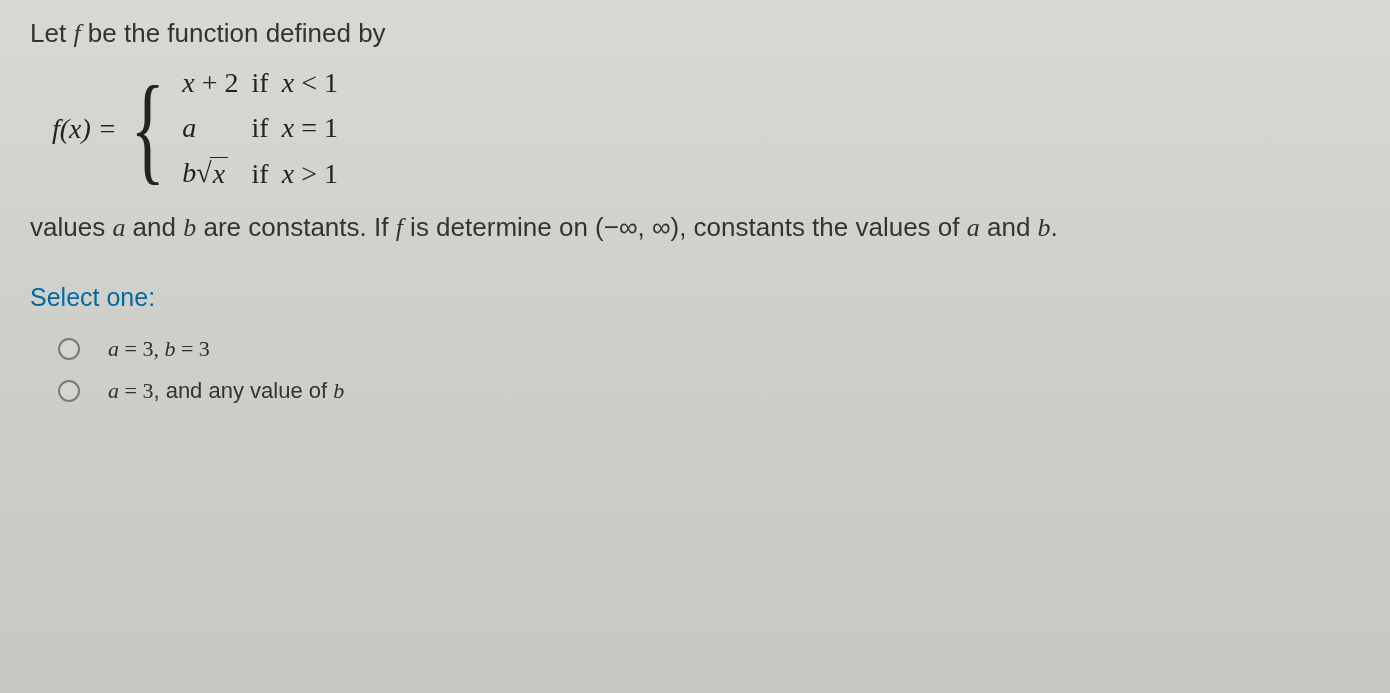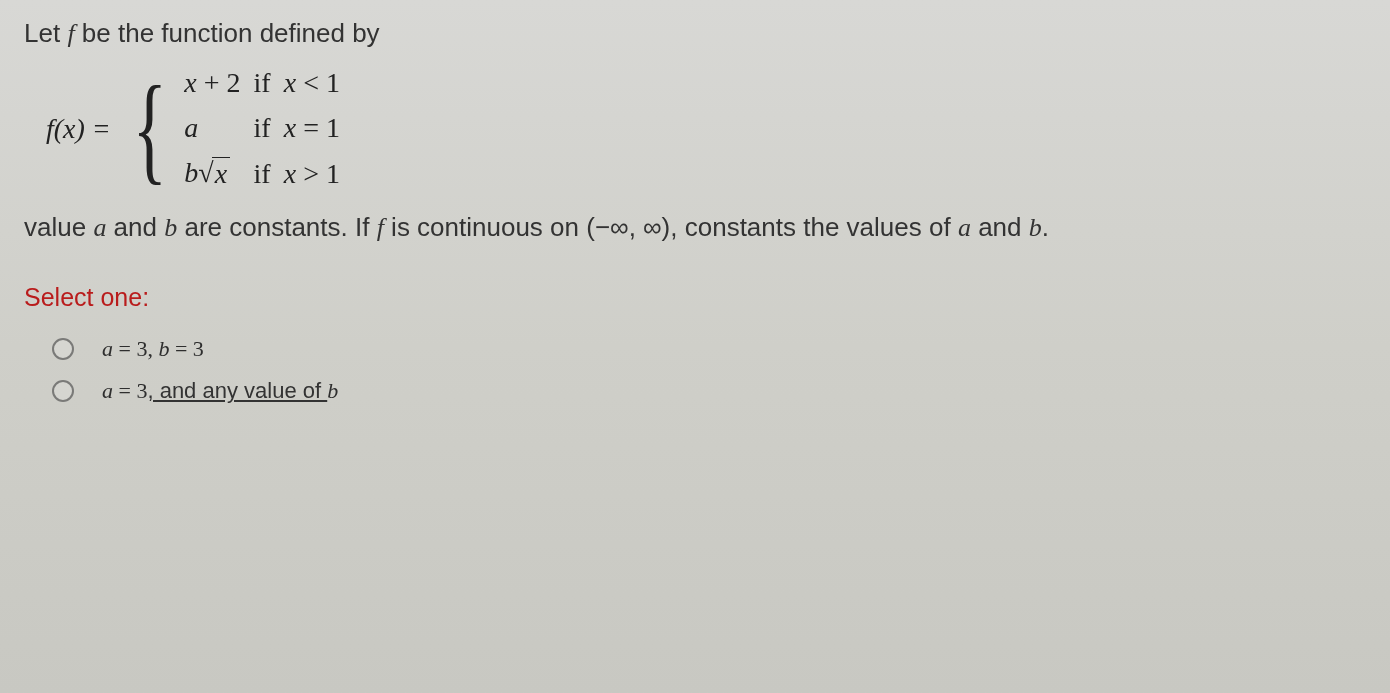--- a/index.html
+++ b/index.html
@@ -6,39 +6,38 @@
     margin: 0;
     padding: 0;
     width: 1390px;
     height: 693px;
     background: linear-gradient(180deg, #d8d8d5 0%, #cfcfc9 50%, #c8c8c2 100%);
     font-family: "Segoe UI", Arial, sans-serif;
     color: #2a2a2a;
     overflow: hidden;
   }
   .page {
-    padding: 18px 24px;
+    padding: 18px 30px;
   }
   .intro {
     font-size: 26px;
     color: #333;
     margin-bottom: 18px;
   }
   .intro .fvar { font-style: italic; font-family: Georgia, serif; }
   .piecewise {
     display: flex;
     align-items: center;
     margin: 8px 0 22px 22px;
     font-family: Georgia, "Times New Roman", serif;
     font-size: 28px;
     color: #222;
   }
   .fx {
     font-style: italic;
-    margin-right: 8px;
   }
   .brace {
     font-size: 120px;
     line-height: 0.85;
     font-weight: 300;
     margin: 0 6px 0 2px;
     transform: scaleX(0.6);
     font-family: "Times New Roman", serif;
   }
   .cases {
@@ -64,21 +63,21 @@
     margin-left: -2px;
   }
   .desc {
     font-size: 26px;
     color: #333;
     margin-bottom: 40px;
   }
   .desc .ivar { font-style: italic; font-family: Georgia, serif; }
   .select-label {
     font-size: 25px;
-    color: #b91c1c;
+    color: #0369a1;
     margin-bottom: 24px;
   }
   .options {
     padding-left: 28px;
   }
   .option {
     display: flex;
     align-items: center;
     margin-bottom: 16px;
     font-family: Georgia, "Times New Roman", serif;
@@ -89,21 +88,21 @@
     width: 18px;
     height: 18px;
     border: 2px solid #7a7a78;
     border-radius: 50%;
     margin-right: 28px;
     background: rgba(255,255,255,0.15);
     flex-shrink: 0;
   }
   .option .lbl { font-style: italic; }
   .option .num { font-style: normal; }
-  .option .txt { font-style: normal; font-family: "Segoe UI", Arial, sans-serif; color:#333;text-decoration:underline; }
+  .option .txt { font-style: normal; font-family: "Segoe UI", Arial, sans-serif; color:#333; }
 </style>
 </head>
 <body>
 
 <div class="page">
 
   <div class="intro">
     <span>Let </span><span class="fvar">f</span><span> be the function defined by</span>
   </div>
 
@@ -122,21 +121,21 @@
       <span><span>b</span><span class="sqrt-wrap">
             <span class="sqrt-sym">√</span>
             <span class="sqrt-arg">x</span>
           </span></span>
       <span class="upright">if</span>
       <span><span>x</span><span class="upright"> &gt; </span><span class="upright">1</span></span>
     </div>
   </div>
 
   <div class="desc">
-    <span>value </span><span class="ivar">a</span><span> and </span><span class="ivar">b</span><span> are constants. If </span><span class="ivar">f</span><span> is continuous on </span><span>(−∞, ∞)</span><span>, constants the values of </span><span class="ivar">a</span><span> and </span><span class="ivar">b</span><span>.</span>
+    <span>values </span><span class="ivar">a</span><span> and </span><span class="ivar">b</span><span> are constants. If </span><span class="ivar">f</span><span> is determine on </span><span>(−∞, ∞)</span><span>, constants the values of </span><span class="ivar">a</span><span> and </span><span class="ivar">b</span><span>.</span>
   </div>
 
   <div class="select-label">Select one:</div>
 
   <div class="options">
     <div class="option">
       <div class="radio"></div>
       <span><span class="lbl">a</span> <span class="num">= 3,</span> <span class="lbl">b</span> <span class="num">= 3</span></span>
     </div>
     <div class="option">

